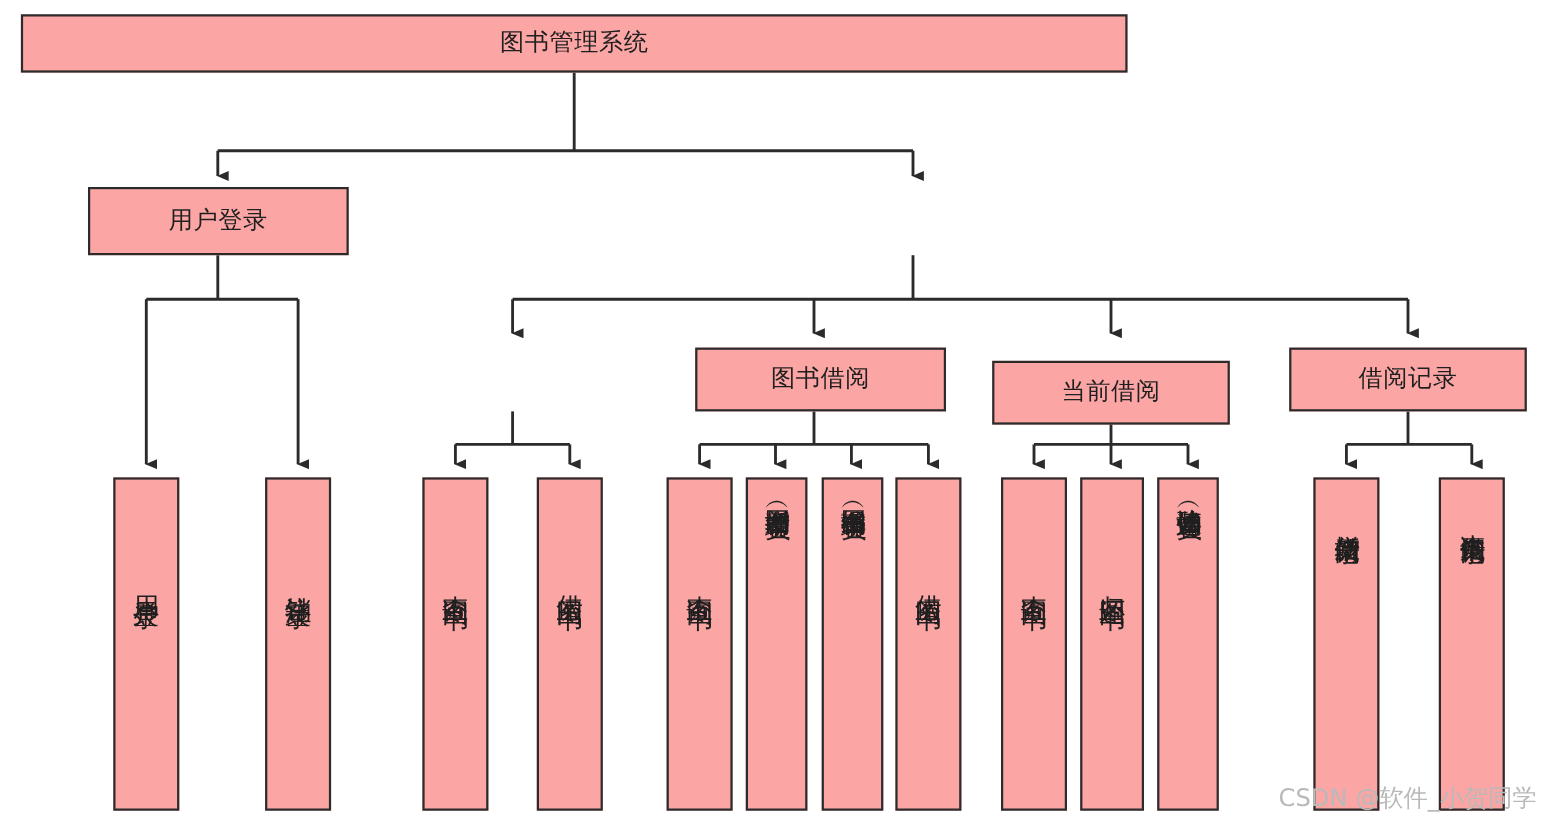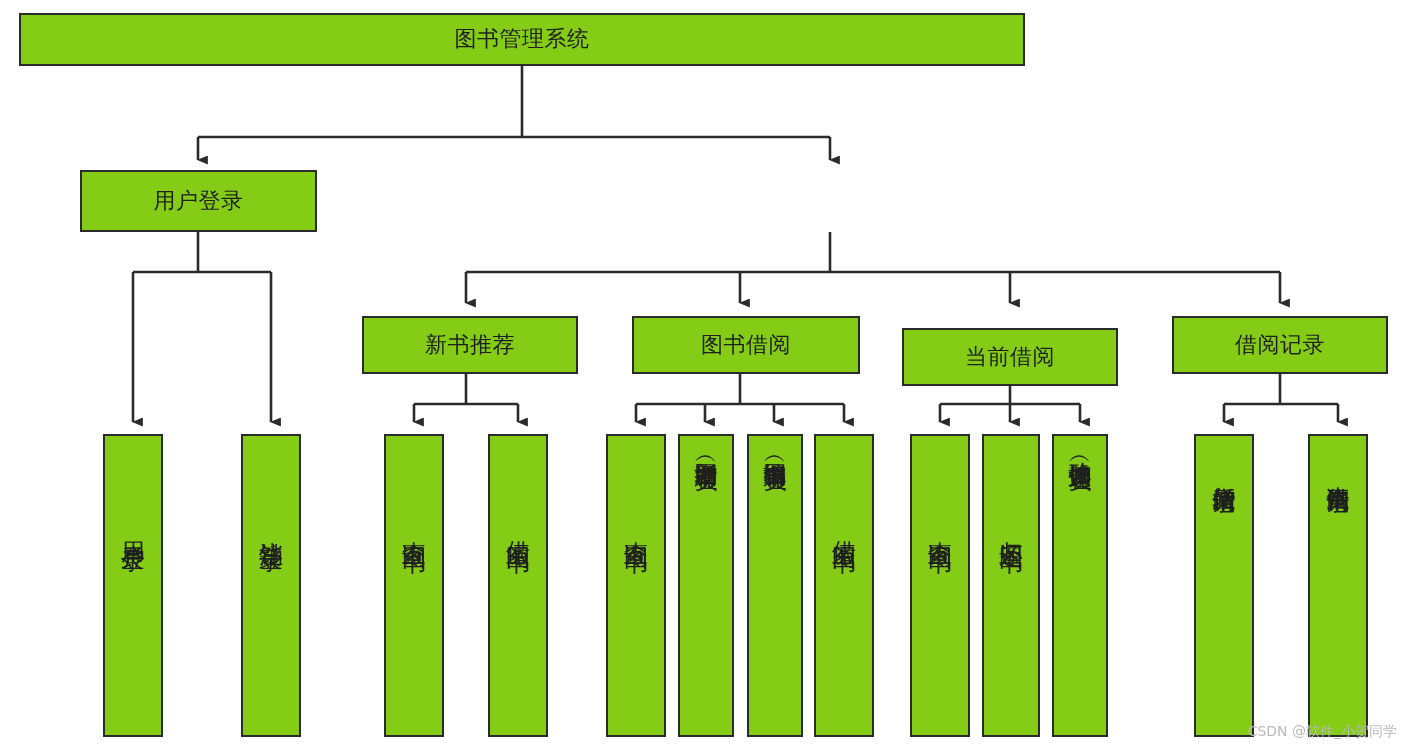--- a/index.html
+++ b/index.html
@@ -22,21 +22,21 @@
   svg.connectors {
     position: absolute;
     left: 0;
     top: 0;
     width: 1405px;
     height: 747px;
   }
   .node {
     position: absolute;
     box-sizing: border-box;
-    background: #84cc16;
+    background: #fca5a5;
     border: 2px solid #2b2b2b;
     display: flex;
     align-items: center;
     justify-content: center;
     color: #1f1f1f;
     z-index: 2;
   }
   .node-label {
     display: block;
     text-align: center;
@@ -61,21 +61,21 @@
     white-space: nowrap;
   }
   .node.vertical.compact .node-label {
     font-size: 23px;
     letter-spacing: 1px;
   }
   .watermark {
     position: absolute;
     right: 8px;
     bottom: 6px;
-    font-size: 14px;
+    font-size: 22px;
     color: #b9b9b9;
     white-space: nowrap;
     z-index: 3;
     font-family: "DejaVu Sans", "Liberation Sans", sans-serif;
   }
 </style>
 </head>
 <body>
 
 <div id="diagram-root">
@@ -131,23 +131,20 @@
   </svg>
 
   <div class="node horizontal" style="left:19px; top:13px; width:1006px; height:53px;">
     <span class="node-label">图书管理系统</span>
   </div>
 
   <div class="node horizontal" style="left:80px; top:170px; width:237px; height:62px;">
     <span class="node-label">用户登录</span>
   </div>
 
-  <div class="node horizontal" style="left:362px; top:316px; width:216px; height:58px;">
-    <span class="node-label">新书推荐</span>
-  </div>
   <div class="node horizontal" style="left:632px; top:316px; width:228px; height:58px;">
     <span class="node-label">图书借阅</span>
   </div>
   <div class="node horizontal" style="left:902px; top:328px; width:216px; height:58px;">
     <span class="node-label">当前借阅</span>
   </div>
   <div class="node horizontal" style="left:1172px; top:316px; width:216px; height:58px;align-items:center;">
     <span class="node-label">借阅记录</span>
   </div>
 

